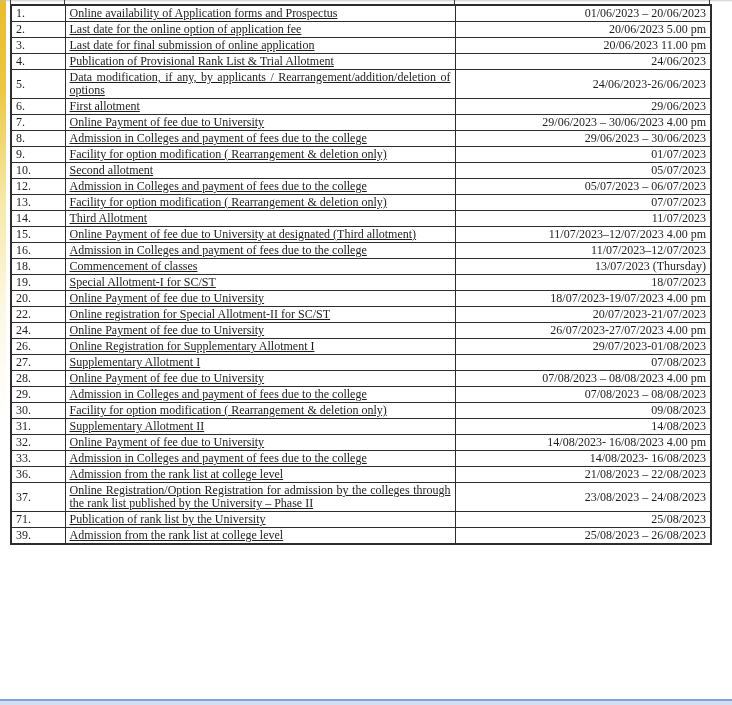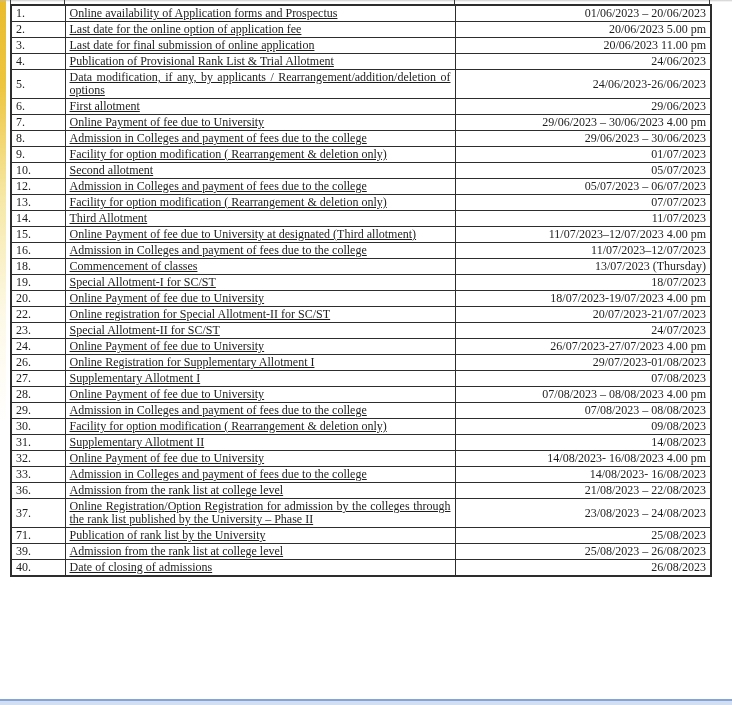--- a/index.html
+++ b/index.html
@@ -194,25 +194,20 @@
           <td class="date">18/07/2023-19/07/2023 4.00 pm</td>
         </tr>
 
 
         <tr>
           <td class="no">22.</td>
           <td class="desc">Online registration for Special Allotment-II for SC/ST</td>
           <td class="date">20/07/2023-21/07/2023</td>
         </tr>
 
-        <tr>
-          <td class="no">23.</td>
-          <td class="desc">Special Allotment-II for SC/ST</td>
-          <td class="date">24/07/2023</td>
-        </tr>
 
         <tr>
           <td class="no">24.</td>
           <td class="desc">Online Payment of fee due to University</td>
           <td class="date">26/07/2023-27/07/2023 4.00 pm</td>
         </tr>
 
 
         <tr>
           <td class="no">26.</td>
@@ -281,22 +276,17 @@
           <td class="desc">Publication of rank list by the University</td>
           <td class="date">25/08/2023</td>
         </tr>
 
         <tr>
           <td class="no">39.</td>
           <td class="desc">Admission from the rank list at college level</td>
           <td class="date">25/08/2023 – 26/08/2023</td>
         </tr>
 
-        <tr>
-          <td class="no">40.</td>
-          <td class="desc">Date of closing of admissions</td>
-          <td class="date">26/08/2023</td>
-        </tr>
       </tbody>
   </table>
 
   <div class="bottom-bar"></div>
 </div>
 
 </body></html>

